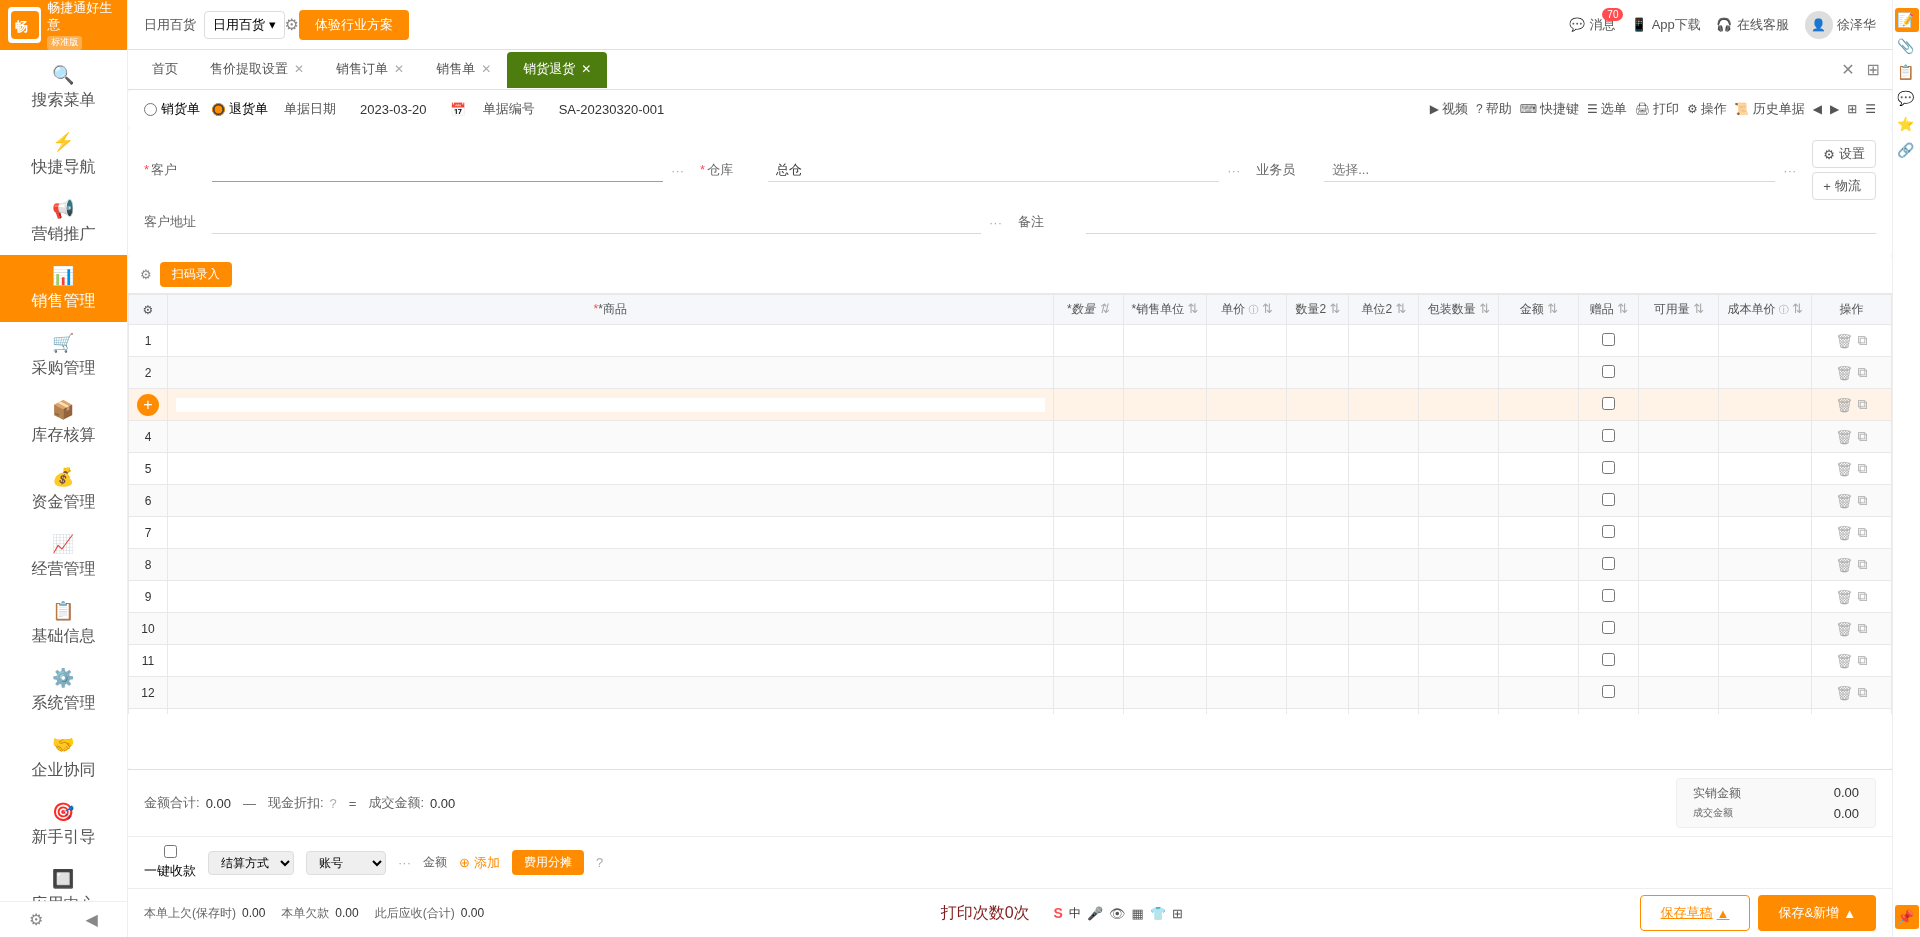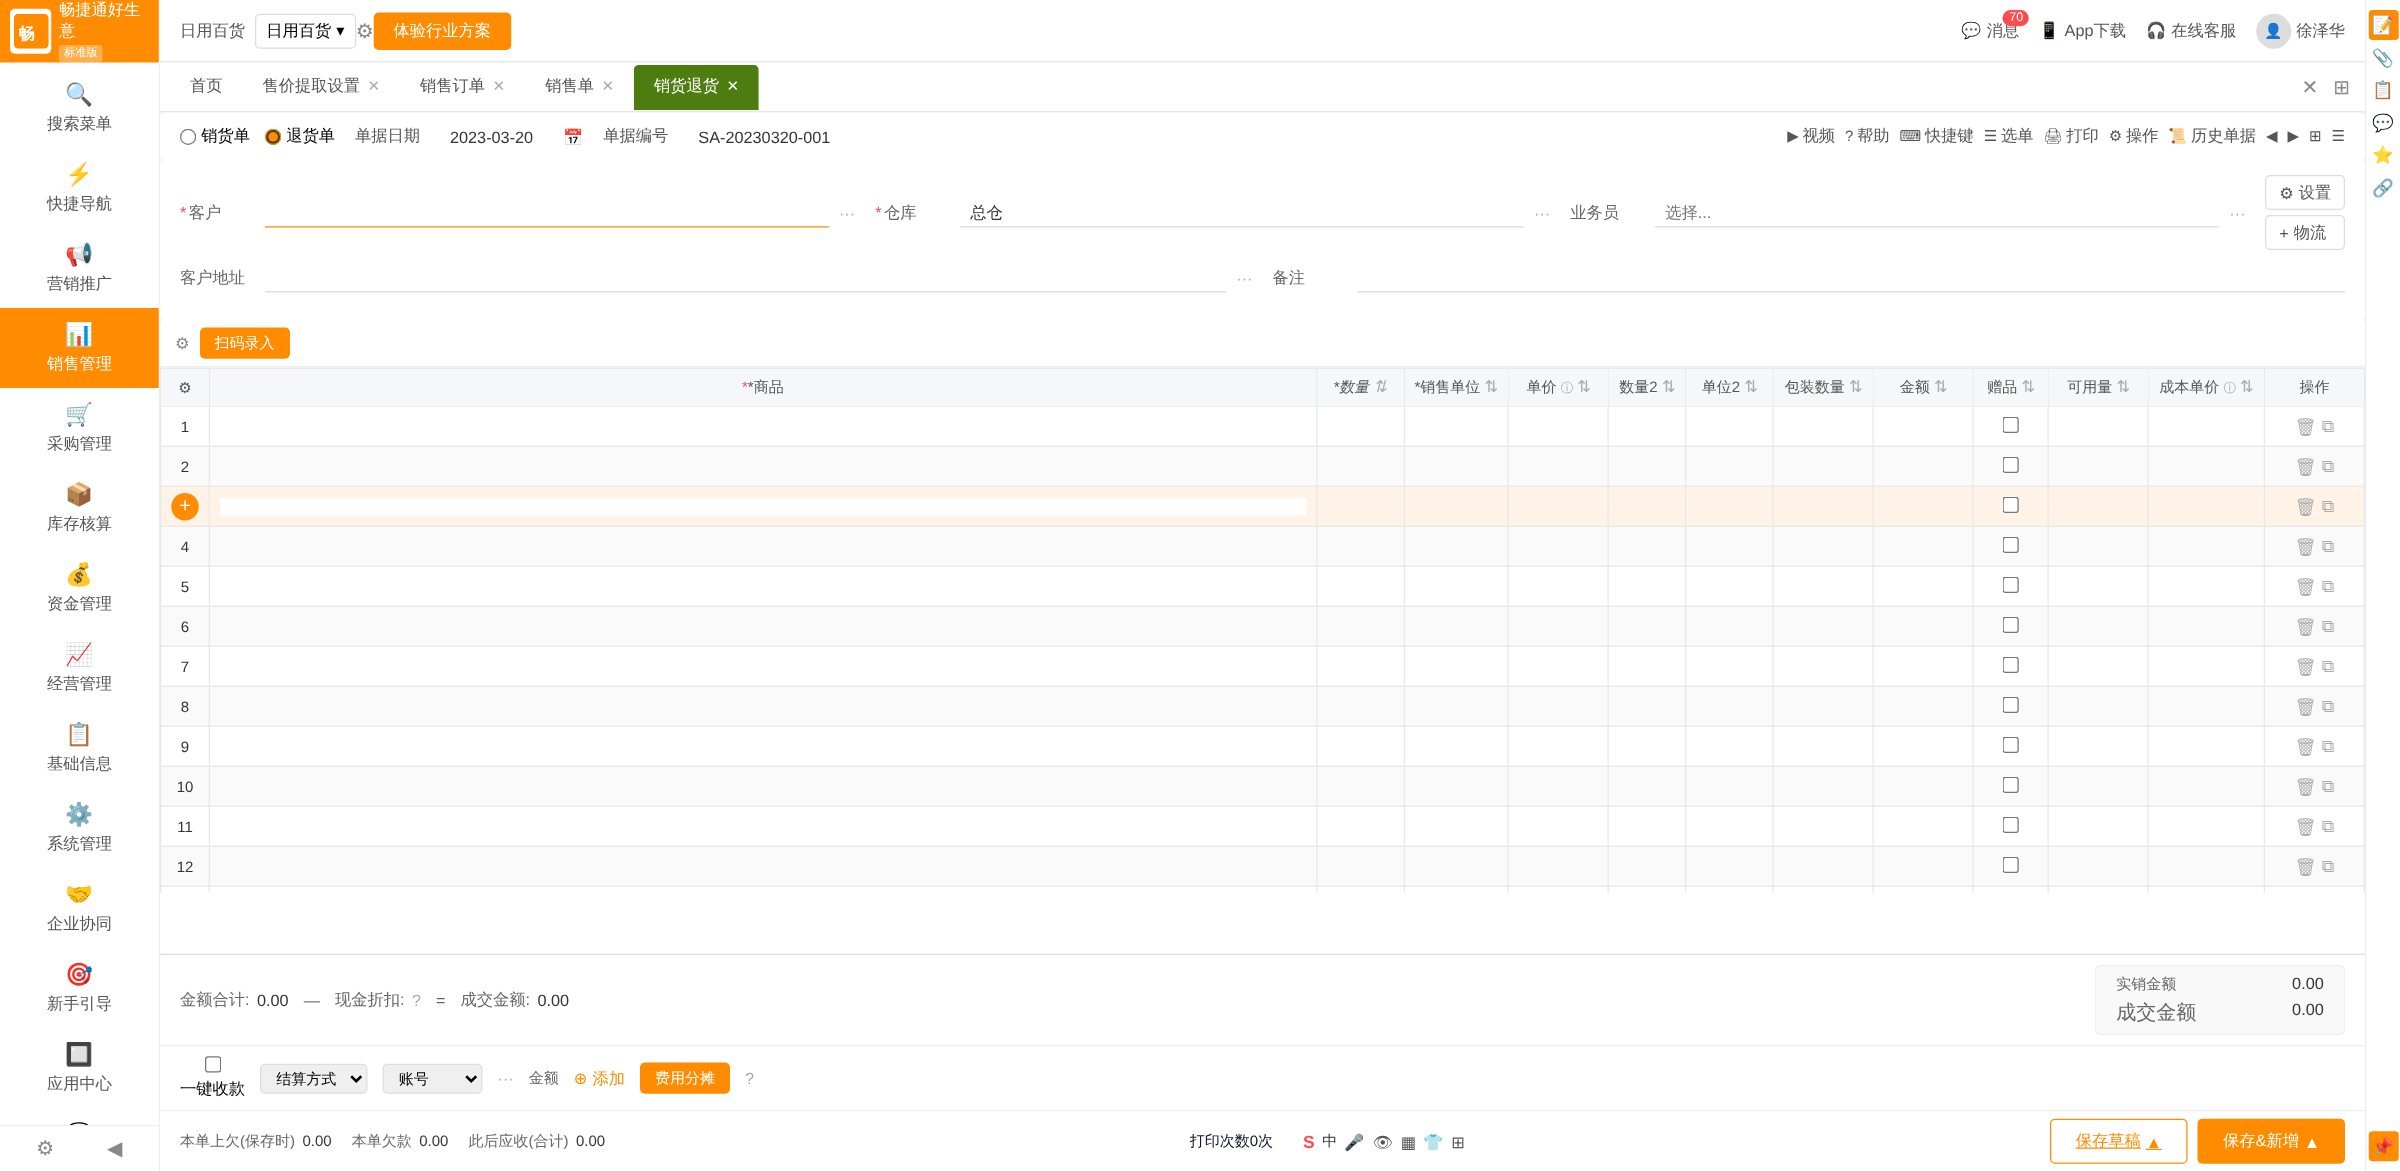--- a/index.html
+++ b/index.html
@@ -9,21 +9,21 @@
     .sidebar { width: 128px; background: #fff; display: flex; flex-direction: column; border-right: 1px solid #eee; flex-shrink: 0; }
     .sidebar-logo { background: #ff8c00; color: #fff; padding: 8px; display: flex; align-items: center; gap: 6px; height: 50px; }
     .sidebar-logo-icon { width: 36px; height: 36px; background: #fff; border-radius: 4px; display: flex; align-items: center; justify-content: center; }
     .sidebar-logo-icon svg { width: 28px; height: 28px; }
     .sidebar-logo-text { font-size: 11px; color: #fff; line-height: 1.3; }
     .sidebar-logo-badge { font-size: 9px; background: rgba(255,255,255,0.3); padding: 1px 4px; border-radius: 3px; margin-top: 2px; display: inline-block; }
     .sidebar-nav { flex: 1; overflow-y: auto; padding: 4px 0; }
     .sidebar-item { display: flex; flex-direction: column; align-items: center; padding: 10px 6px; cursor: pointer; gap: 4px; color: #555; }
     .sidebar-item.active { background: #ff8c00; color: #fff; }
     .sidebar-item .icon { font-size: 18px; }
-    .sidebar-item .label { font-size: 13px; text-align: right; }
+    .sidebar-item .label { font-size: 16px; text-align: right; }
     .sidebar-footer { padding: 8px; display: flex; justify-content: space-around; border-top: 1px solid #eee; }
     .sidebar-footer-btn { cursor: pointer; color: #888; font-size: 16px; }
 
     
     .main { flex: 1; display: flex; flex-direction: column; overflow: hidden; }
 
     
     .topbar { height: 50px; background: #fff; display: flex; align-items: center; padding: 0 16px; border-bottom: 1px solid #e0e0e0; gap: 0; }
     .topbar-title { color: #555; font-size: 13px; margin-right: 8px; }
     .topbar-select { border: 1px solid #ddd; border-radius: 4px; padding: 4px 8px; font-size: 13px; display: flex; align-items: center; gap: 4px; cursor: pointer; }
@@ -92,21 +92,21 @@
     .payment-checkbox { display: flex; align-items: center; gap: 4px; flex-direction: column; }
     .payment-select { border: 1px solid #ddd; border-radius: 4px; padding: 3px 8px; font-size: 12px; min-width: 80px; }
     .fee-btn { background: #ff8c00; color: #fff; border: none; padding: 4px 12px; border-radius: 4px; cursor: pointer; font-size: 12px; }
     .add-icon-btn { color: #ff8c00; cursor: pointer; display: flex; align-items: center; gap: 4px; }
 
     
     .bottom-totals { background: #fff; padding: 6px 16px; border-top: 1px solid #eee; display: flex; align-items: center; gap: 16px; flex-wrap: wrap; }
     .total-item { display: flex; align-items: center; gap: 6px; }
     .total-label { color: #666; font-size: 12px; }
     .total-value { color: #333; font-size: 12px; }
-    .print-info { color: #0f172a; font-size: 12px; }
+    .print-info { color: #7f1d1d; font-size: 16px; }
     .btn-save-draft { background: #fff; border: 1px solid #ff8c00; color: #ff8c00; padding: 8px 20px; border-radius: 4px; cursor: pointer; font-size: 13px; display: flex; align-items: center; gap: 4px; text-decoration: underline; }
     .btn-save-new { background: #ff8c00; border: none; color: #fff; padding: 8px 20px; border-radius: 4px; cursor: pointer; font-size: 13px; display: flex; align-items: center; gap: 4px; }
 
     
     .right-sidebar { width: 28px; background: #fff; border-left: 1px solid #eee; display: flex; flex-direction: column; align-items: center; padding: 8px 0; gap: 2px; }
     .right-sidebar-btn { width: 24px; height: 24px; display: flex; align-items: center; justify-content: center; cursor: pointer; color: #888; font-size: 14px; border-radius: 3px; }
     .right-sidebar-btn.active { background: #ff8c00; color: #fff; }
 
     .table-wrapper { overflow-y: auto; max-height: 420px; }
     
@@ -654,21 +654,21 @@
           <span class="calc-value">0.00</span>
         </div>
       </div>
       <div style="display:flex; gap:8px; align-items:center;padding-left:48px;">
         <div style="text-align:right; background:#f9f9f9; border:1px solid #eee; padding:6px 16px; border-radius:4px; min-width:200px;">
           <div style="display:flex; justify-content:space-between; gap:24px; margin-bottom:4px;">
             <span style="color:#666;font-size:12px;">实销金额</span>
             <span style="color:#333;font-weight:500;font-size:13px;">0.00</span>
           </div>
           <div style="display:flex; justify-content:space-between; gap:24px;">
-            <span style="color:#666;font-size:16px;">成交金额</span>
+            <span style="color:#666;font-size:10px;">成交金额</span>
             <span style="color:#333;font-weight:500;font-size:13px;">0.00</span>
           </div>
         </div>
       </div>
     </div>
 
     <div style="background:#fff; padding:8px 16px; border-top:1px solid #eee; display:flex; align-items:center; gap:12px;">
       <label class="payment-checkbox">
         <input type="checkbox" style="">
         <span>一键收款</span>

